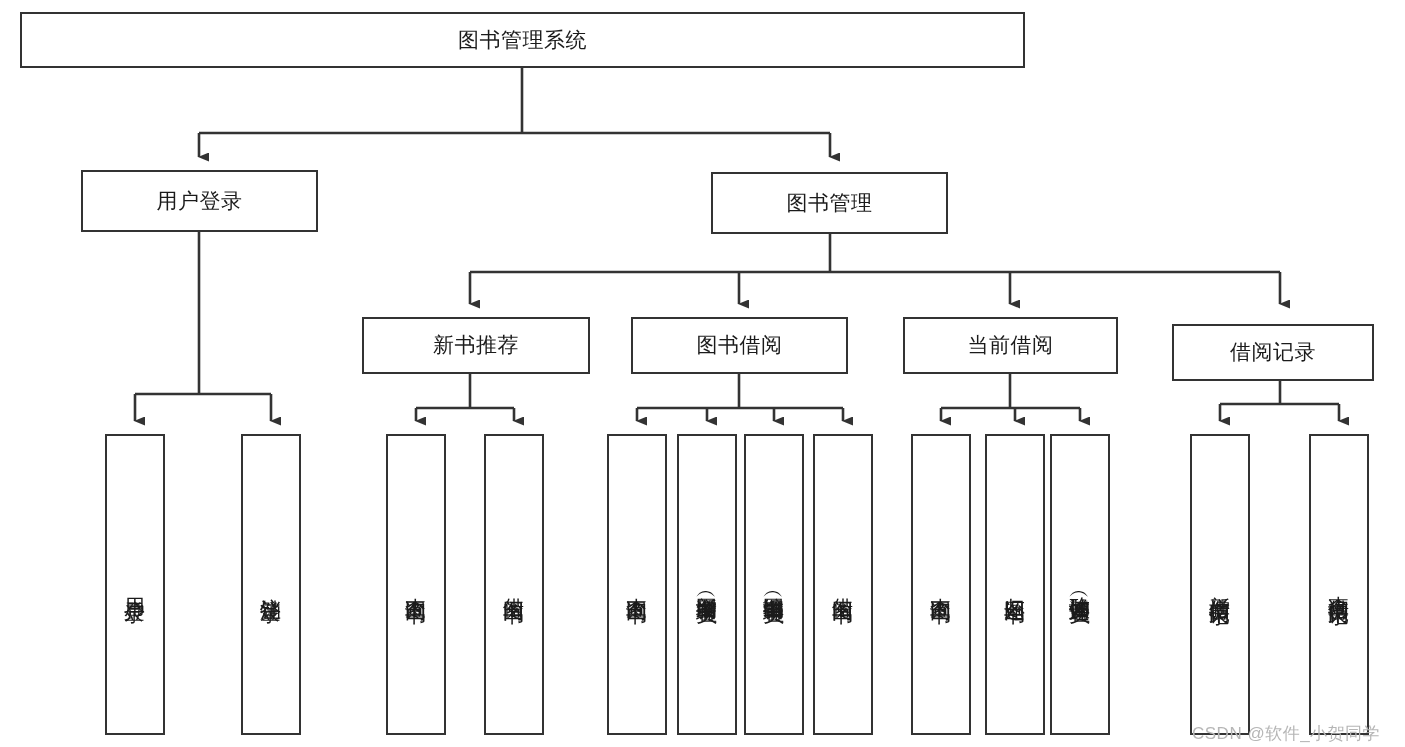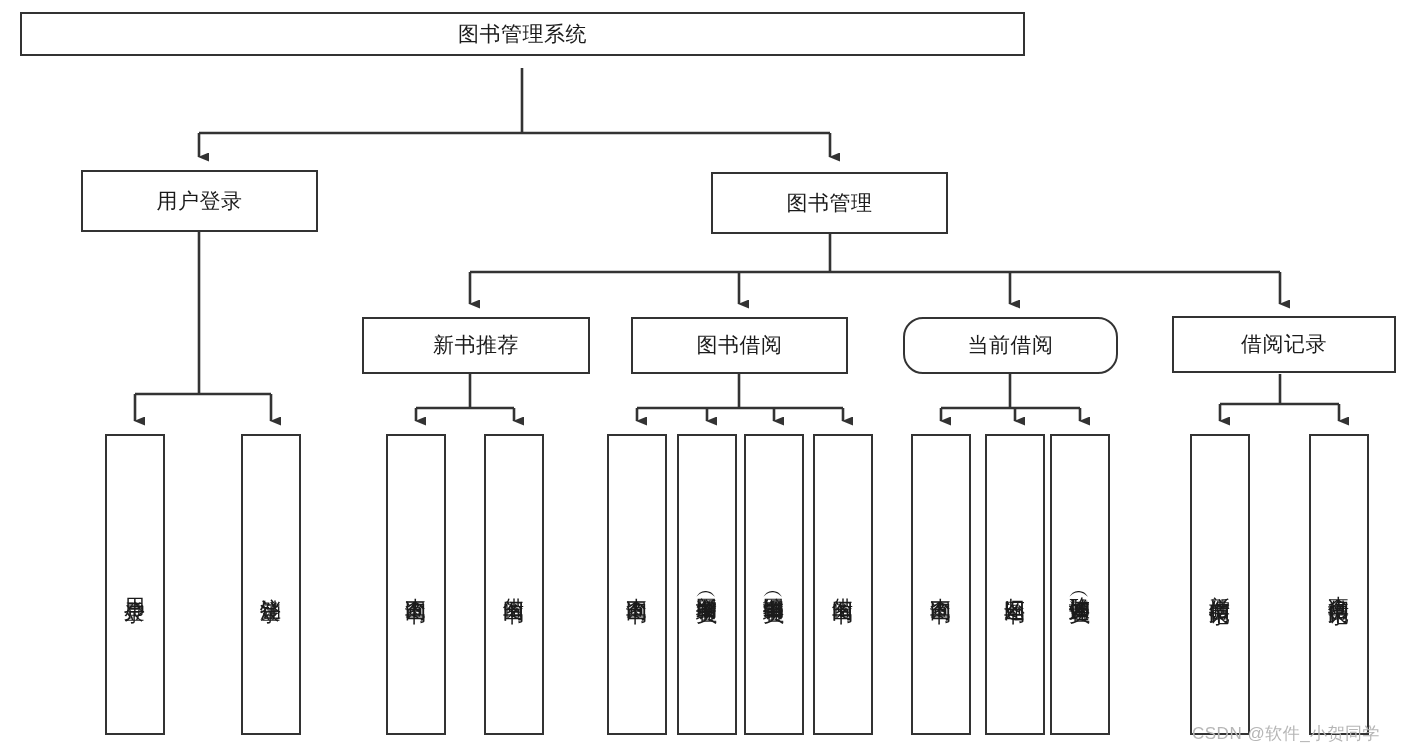--- a/index.html
+++ b/index.html
@@ -119,41 +119,41 @@
       <path d="M 1015,408 L 1015,421" marker-end="url(#arrowhead)"></path>
       <path d="M 1080,408 L 1080,421" marker-end="url(#arrowhead)"></path>
 
       <path d="M 1280,374 L 1280,404"></path>
       <path d="M 1220,404 L 1339,404"></path>
       <path d="M 1220,404 L 1220,421" marker-end="url(#arrowhead)"></path>
       <path d="M 1339,404 L 1339,421" marker-end="url(#arrowhead)"></path>
     </g>
   </svg>
 
-  <div class="node" id="node-root" style="left: 20px; top: 12px; width: 1005px; height: 44px; border-color: rgb(51, 51, 51); background: rgb(255, 255, 255); color: rgb(27, 27, 27);">
+  <div class="node" id="node-root" style="left: 20px; top: 12px; width: 1005px; height: 56px; border-color: rgb(51, 51, 51); background: rgb(255, 255, 255); color: rgb(27, 27, 27);">
     <span class="node-label">图书管理系统</span>
   </div>
 
   <div class="node" id="node-l1-0" style="left: 81px; top: 170px; width: 237px; height: 62px; border-color: rgb(51, 51, 51); background: rgb(255, 255, 255); color: rgb(27, 27, 27);">
     <span class="node-label">用户登录</span>
   </div>
   <div class="node" id="node-l1-1" style="left: 711px; top: 172px; width: 237px; height: 62px; border-color: rgb(51, 51, 51); background: rgb(255, 255, 255); color: rgb(27, 27, 27);">
     <span class="node-label">图书管理</span>
   </div>
 
   <div class="node" id="node-l2-0" style="left: 362px; top: 317px; width: 228px; height: 57px; border-color: rgb(51, 51, 51); background: rgb(255, 255, 255); color: rgb(27, 27, 27);">
     <span class="node-label">新书推荐</span>
   </div>
   <div class="node" id="node-l2-1" style="left: 631px; top: 317px; width: 217px; height: 57px; border-color: rgb(51, 51, 51); background: rgb(255, 255, 255); color: rgb(27, 27, 27);">
     <span class="node-label">图书借阅</span>
   </div>
-  <div class="node" id="node-l2-2" style="left: 903px; top: 317px; width: 215px; height: 57px; border-color: rgb(51, 51, 51); background: rgb(255, 255, 255); color: rgb(27, 27, 27); border-radius: 20px;">
+  <div class="node" id="node-l2-2" style="left: 903px; top: 317px; width: 215px; height: 57px; border-color: rgb(51, 51, 51); background: rgb(255, 255, 255); color: rgb(27, 27, 27);">
     <span class="node-label">当前借阅</span>
   </div>
-  <div class="node" id="node-l2-3" style="left: 1172px; top: 316px; width: 224px; height: 57px; border-color: rgb(51, 51, 51); background: rgb(255, 255, 255); color: rgb(27, 27, 27); align-items: center;">
+  <div class="node" id="node-l2-3" style="left: 1172px; top: 324px; width: 202px; height: 57px; border-color: rgb(51, 51, 51); background: rgb(255, 255, 255); color: rgb(27, 27, 27); align-items: center;">
     <span class="node-label">借阅记录</span>
   </div>
 
   <div class="node leaf" id="node-leaf-0" style="left: 105px; top: 434px; width: 60px; height: 301px; border-color: rgb(51, 51, 51); background: rgb(255, 255, 255); color: rgb(27, 27, 27);">
     <span class="node-label">用户登录</span>
   </div>
   <div class="node leaf" id="node-leaf-1" style="left: 241px; top: 434px; width: 60px; height: 301px; border-color: rgb(51, 51, 51); background: rgb(255, 255, 255); color: rgb(27, 27, 27);">
     <span class="node-label">注销登录</span>
   </div>
   <div class="node leaf" id="node-leaf-2" style="left: 386px; top: 434px; width: 60px; height: 301px; border-color: rgb(51, 51, 51); background: rgb(255, 255, 255); color: rgb(27, 27, 27);">

